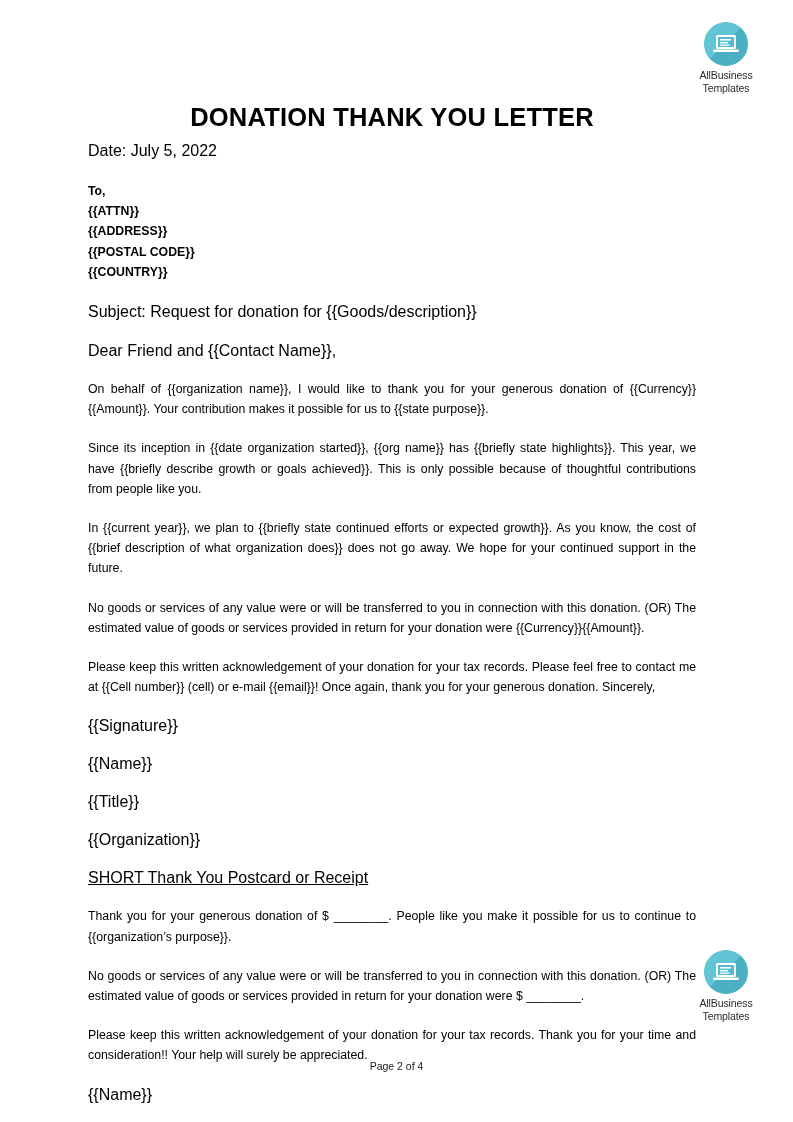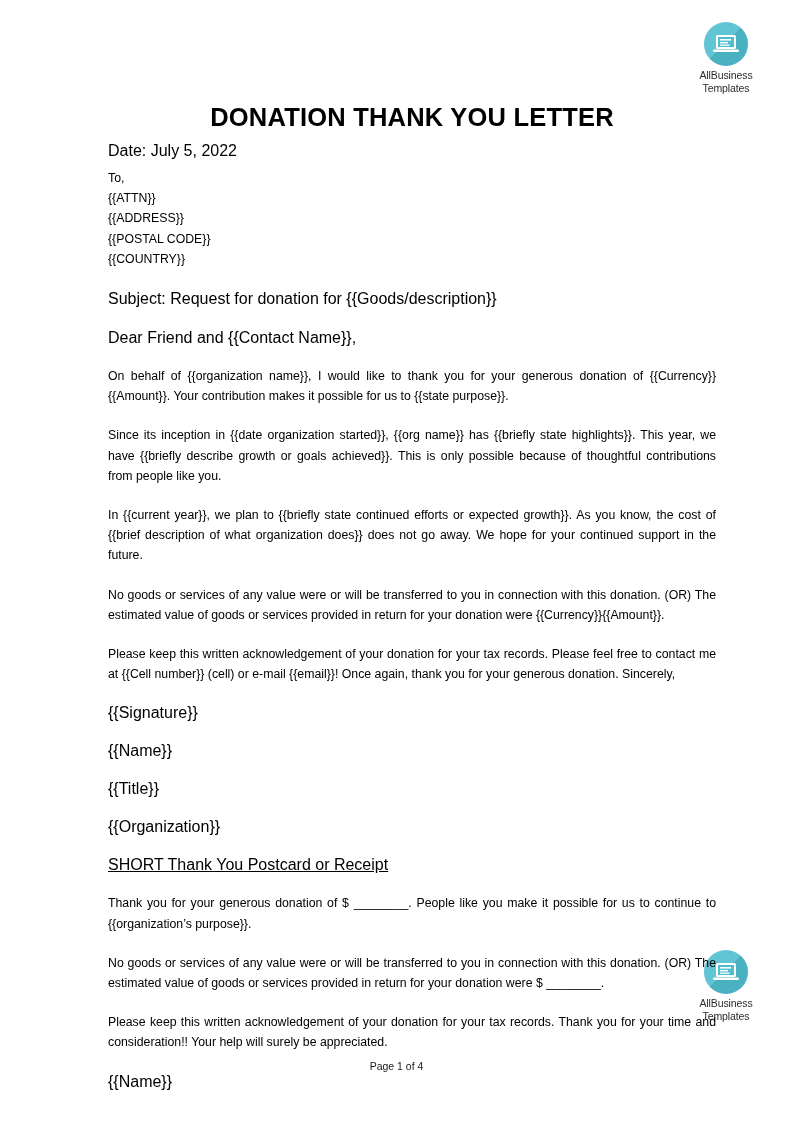--- a/index.html
+++ b/index.html
@@ -56,21 +56,21 @@
     font-size: 10.5px;
     line-height: 12.5px;
     color: #2b2b2b;
     margin-top: 3px;
     letter-spacing: -0.1px;
   }
 
   
   .doc {
     position: absolute;
-    left: 108px;
+    left: 88px;
     top: 0;
     width: 608px;
   }
 
   h1.title {
     font-family: "Liberation Sans", sans-serif;
     font-size: 25.5px;
     font-weight: bold;
     text-align: center;
     letter-spacing: 0.2px;
@@ -80,21 +80,21 @@
   }
 
   p, .line, .block {
     font-size: 12.3px;
     line-height: 20.2px;
     margin: 0;
   }
 
   .date { margin-top: 10px; }
 
-  .addr { margin-top: 8px; }
+  .addr { margin-top: 21px; font-weight: bold; }
   .addr .line { display: block; }
 
   .subject { margin-top: 21px; }
   .subject b { font-weight: normal; }
 
   .salutation { margin-top: 21px; }
 
   p.para {
     margin-top: 19px;
     text-align: justify;
@@ -190,15 +190,15 @@
     <div class="short-head">SHORT Thank You Postcard or Receipt</div>
 
     <p class="para">Thank you for your generous donation of $ ________. People like you make it possible for us to continue to {{organization’s purpose}}.</p>
     <p class="para">No goods or services of any value were or will be transferred to you in connection with this donation. (OR) The estimated value of goods or services provided in return for your donation were $ ________.</p>
     <p class="para">Please keep this written acknowledgement of your donation for your tax records. Thank you for your time and consideration!! Your help will surely be appreciated.</p>
 
     <div class="sig-line">{{Name}}</div>
 
   </div>
 
-  <div class="footer">Page 1 of 4</div>
+  <div class="footer">Page 2 of 4</div>
 
 </div>
 
 </body></html>

